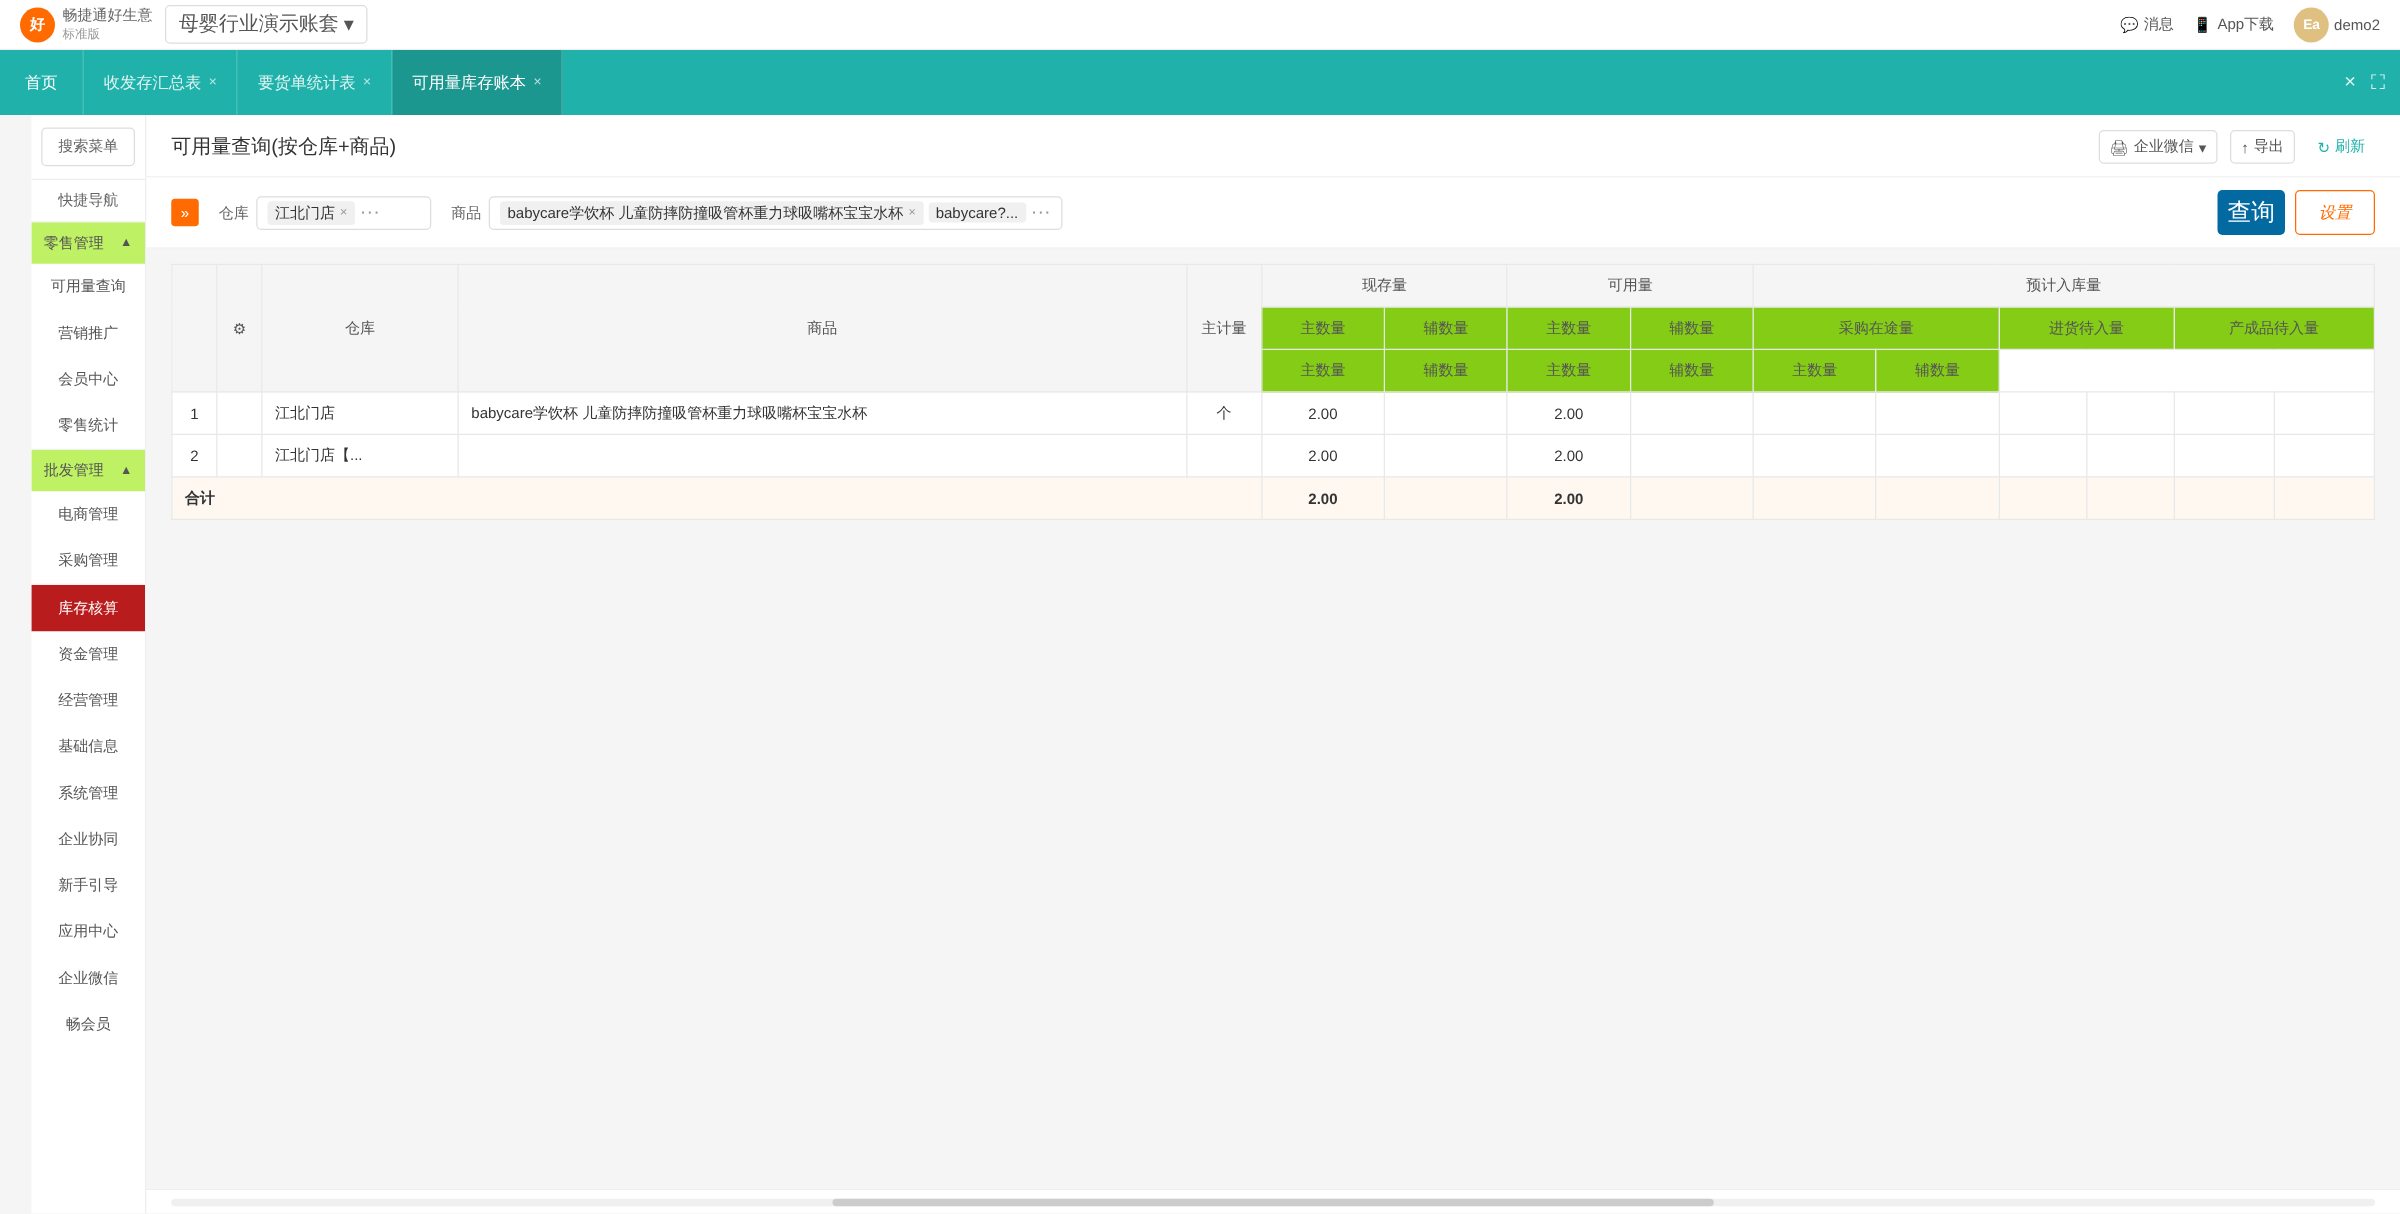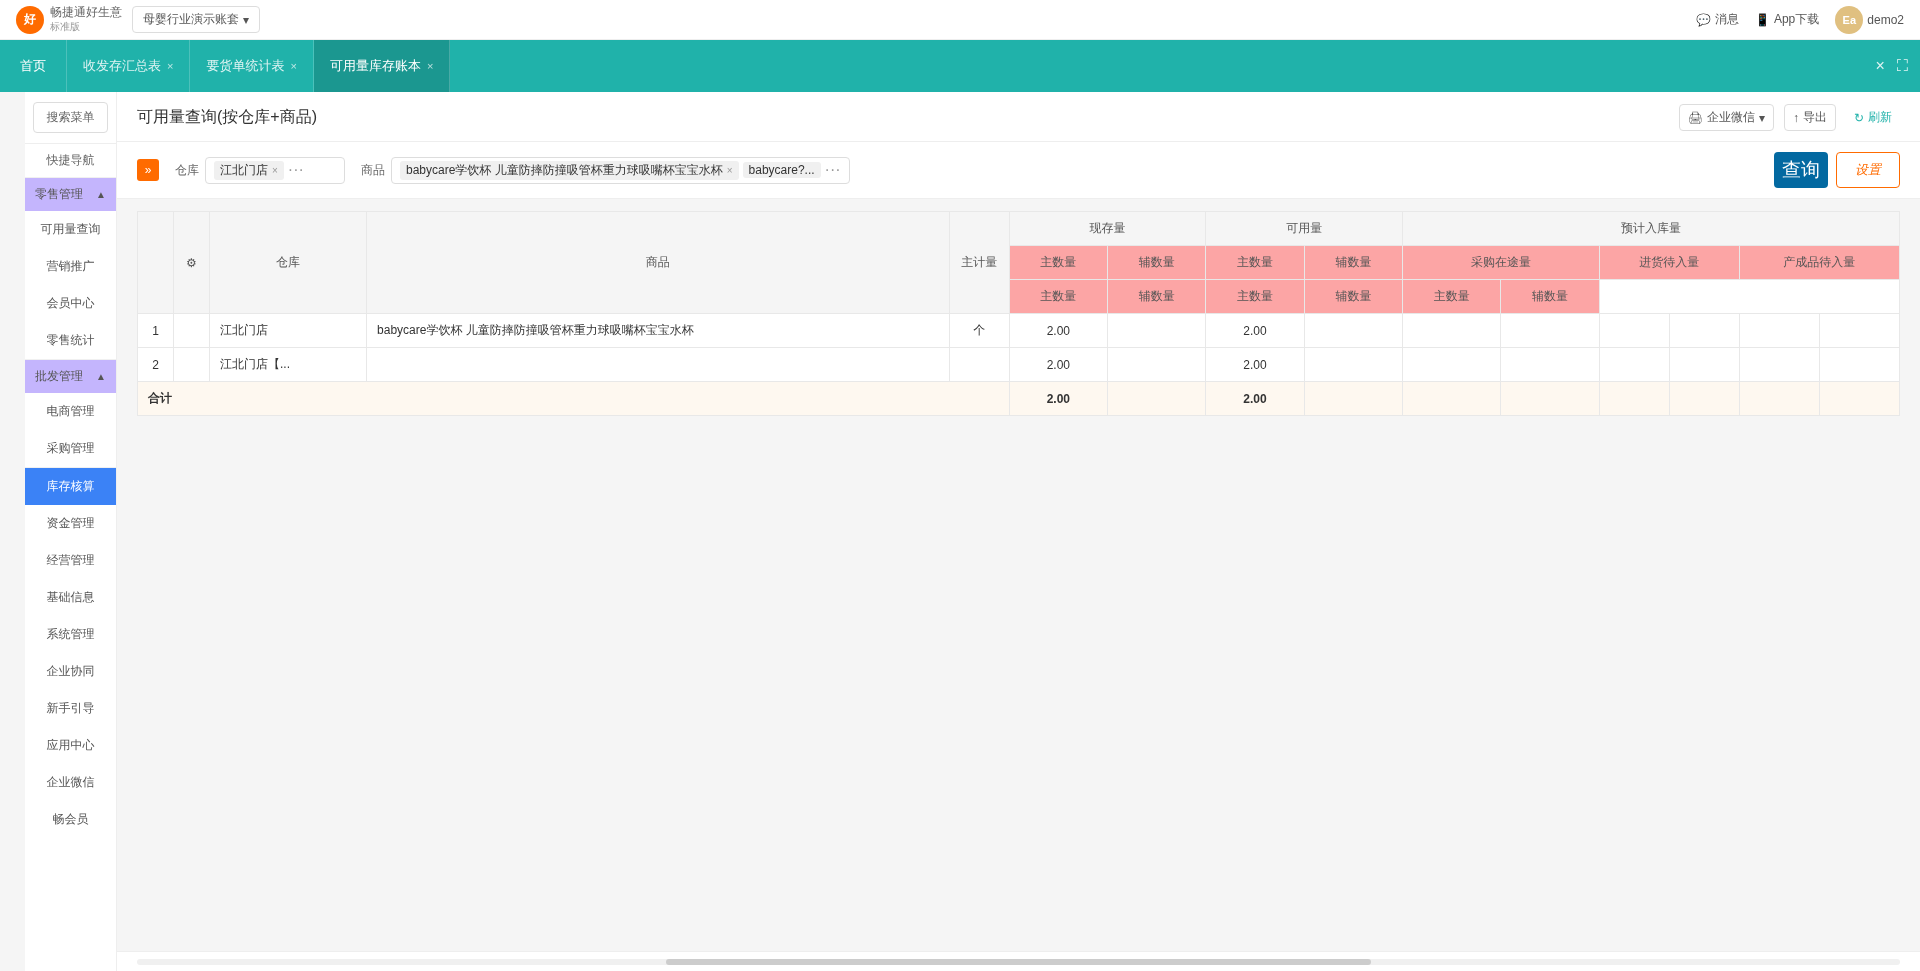--- a/index.html
+++ b/index.html
@@ -48,21 +48,21 @@
       color: #999;
     }
     .industry-selector {
       display: flex;
       align-items: center;
       gap: 4px;
       padding: 4px 10px;
       border: 1px solid #ddd;
       border-radius: 4px;
       cursor: pointer;
-      font-size: 12px;
+      font-size: 16px;
       color: #555;
     }
     .top-bar-right {
       display: flex;
       align-items: center;
       gap: 16px;
     }
     .top-bar-action {
       display: flex;
       align-items: center;
@@ -183,33 +183,33 @@
       text-align: center;
       font-size: 12px;
       color: #555;
       cursor: pointer;
       display: flex;
       flex-direction: column;
       align-items: center;
       gap: 2px;
     }
     .sidebar-item.active {
-      background: #3b82f6;
+      background: #b91c1c;
       color: #fff;
       text-align: right;
     }
     .sidebar-section-header {
       display: flex;
       align-items: center;
       justify-content: space-between;
       padding: 8px 10px;
       font-size: 12px;
       color: #555;
       cursor: pointer;
-      background: #c4b5fd;
+      background: #bef264;
     }
     .sidebar-section-header .arrow { font-size: 10px; }
 
     
     .content-area {
       flex: 1;
       display: flex;
       flex-direction: column;
       overflow: hidden;
       background: #f5f5f5;
@@ -355,21 +355,21 @@
       border: 1px solid #e8e8e8;
     }
     .data-table th, .data-table td {
       border: 1px solid #e8e8e8;
       padding: 8px 10px;
       font-size: 12px;
       text-align: center;
       white-space: nowrap;
     }
     .data-table th {
-      background: #fca5a5;
+      background: #84cc16;
       color: #555;
       font-weight: 500;
     }
     .data-table thead tr.header-row-1 th {
       background: #f5f5f5;
     }
     .data-table td.left-align {
       text-align: left;
     }
     .gear-cell {

